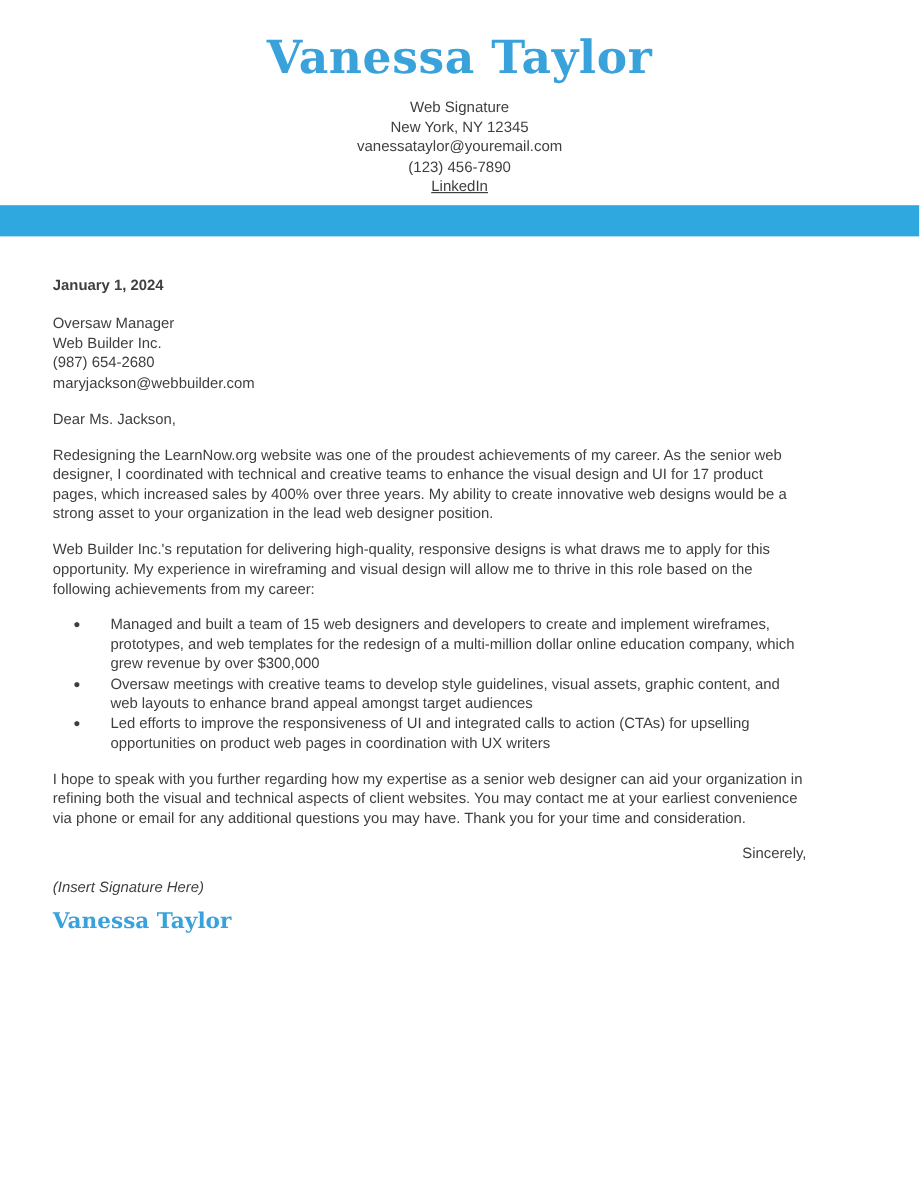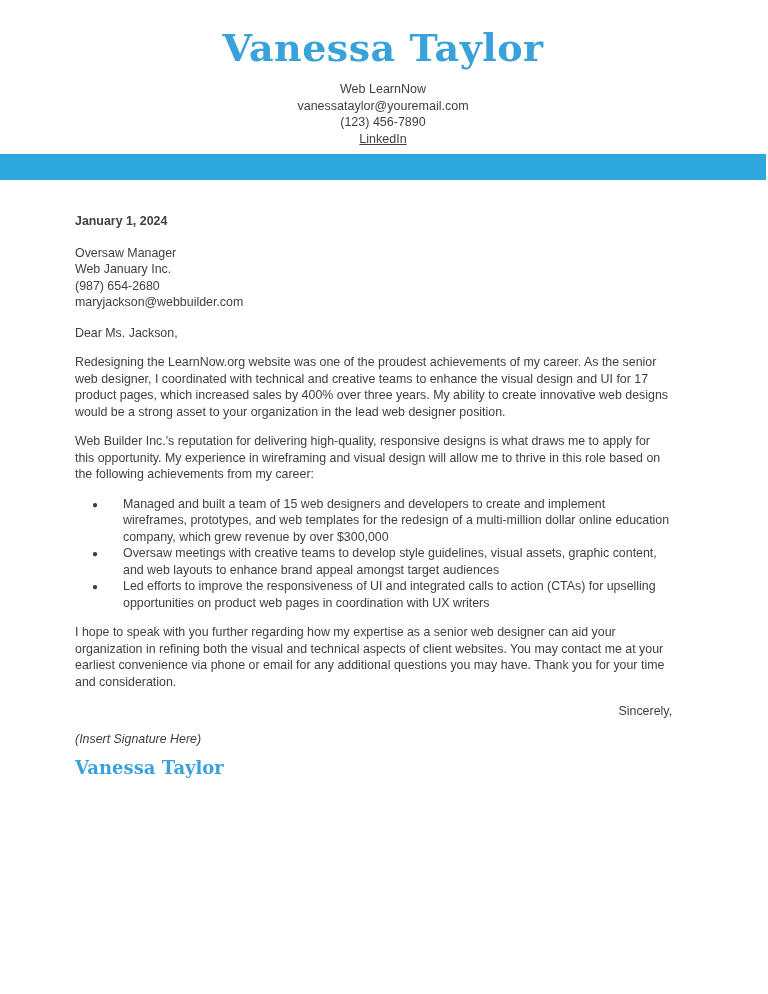--- a/index.html
+++ b/index.html
@@ -44,21 +44,21 @@
   
   .divider-bar {
     margin-top: 7px;
     width: 100%;
     height: 26px;
     background: var(--bar);
   }
 
   
   .letter {
-    padding: 33px 94px 0 75px;
+    padding: 33px 94px 0 44px;
     font-size: 12.4px;
     line-height: 16.5px;
   }
   .bold { font-weight: 700; }
   .date { font-weight: 700; }
   .recipient { margin-top: 15px; }
   .salutation { margin-top: 14px; }
   .letter p.para { margin-top: 13px; }
 
   ul.bullets { margin-top: 13px; list-style: none; }
@@ -86,38 +86,39 @@
   }
 </style>
 </head>
 <body>
 
 <div class="page">
 
   <div class="header">
     <h1>Vanessa Taylor</h1>
     <div class="contact">
-      <div>Web LearnNow</div>
+      <div>Web Signature</div>
+      <div>New York, NY 12345</div>
       <div>vanessataylor@youremail.com</div>
       <div>(123) 456-7890</div>
       <div>
         <a class="linkedin">LinkedIn</a>
       </div>
     </div>
   </div>
 
   <div class="divider-bar"></div>
 
   <div class="letter">
 
     <div class="date">January 1, 2024</div>
 
     <div class="recipient">
       <div>Oversaw Manager</div>
-      <div>Web January Inc.</div>
+      <div>Web Builder Inc.</div>
       <div>(987) 654-2680</div>
       <div>maryjackson@webbuilder.com</div>
     </div>
 
     <div class="salutation">Dear Ms. Jackson,</div>
 
     <p class="para">Redesigning the LearnNow.org website was one of the proudest achievements of my career. As the senior web designer, I coordinated with technical and creative teams to enhance the visual design and UI for 17 product pages, which increased sales by 400% over three years. My ability to create innovative web designs would be a strong asset to your organization in the lead web designer position.</p>
 
     <p class="para">Web Builder Inc.'s reputation for delivering high-quality, responsive designs is what draws me to apply for this opportunity. My experience in wireframing and visual design will allow me to thrive in this role based on the following achievements from my career:</p>
 

